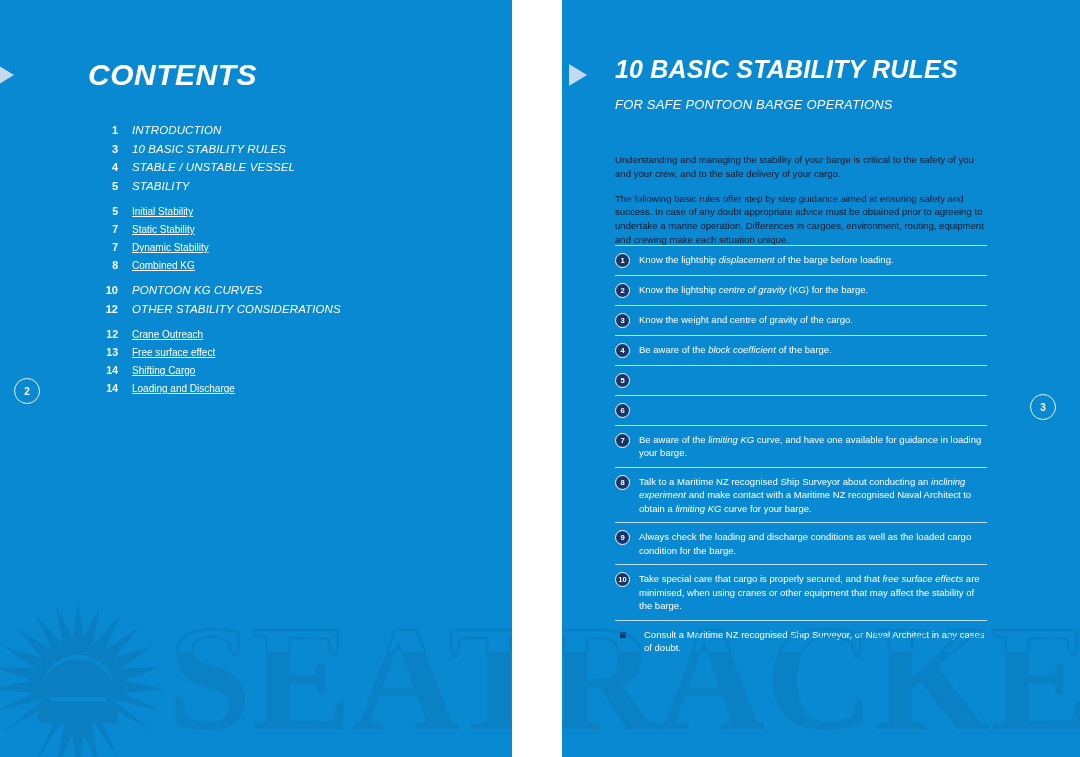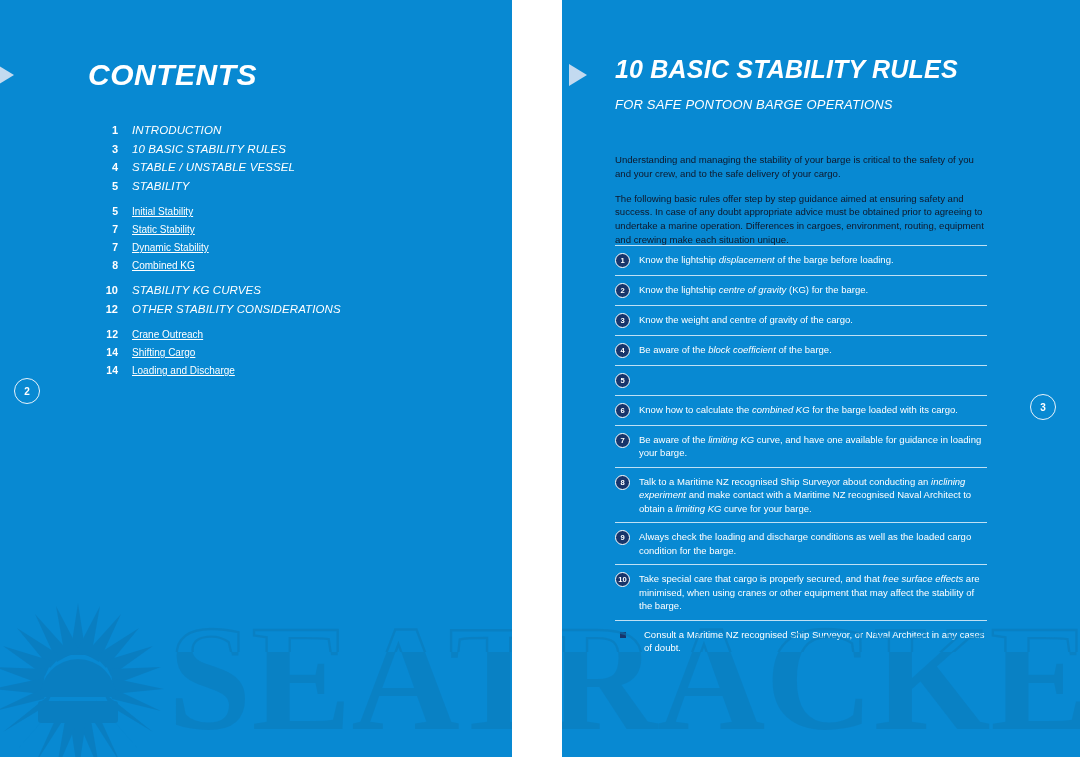--- a/index.html
+++ b/index.html
@@ -244,29 +244,33 @@
         <div class="toc-row minor">
           <span class="toc-num">7</span>
           <span class="toc-label">Dynamic Stability</span>
         </div>
         <div class="toc-row minor">
           <span class="toc-num">8</span>
           <span class="toc-label">Combined KG</span>
         </div>
         <div class="toc-row major gap-before">
           <span class="toc-num">10</span>
-          <span class="toc-label">STABILITY KG CURVES</span>
+          <span class="toc-label">PONTOON KG CURVES</span>
         </div>
         <div class="toc-row major">
           <span class="toc-num">12</span>
           <span class="toc-label">OTHER STABILITY CONSIDERATIONS</span>
         </div>
         <div class="toc-row minor gap-before">
           <span class="toc-num">12</span>
           <span class="toc-label">Crane Outreach</span>
+        </div>
+        <div class="toc-row minor">
+          <span class="toc-num">13</span>
+          <span class="toc-label">Free surface effect</span>
         </div>
         <div class="toc-row minor">
           <span class="toc-num">14</span>
           <span class="toc-label">Shifting Cargo</span>
         </div>
         <div class="toc-row minor">
           <span class="toc-num">14</span>
           <span class="toc-label">Loading and Discharge</span>
         </div>
       </div>
@@ -305,21 +309,20 @@
         </div>
         <div class="rule-item">
           <span class="rule-num">4</span>
           <div class="rule-text">Be aware of the <em>block coefficient</em> of the barge.</div>
         </div>
         <div class="rule-item">
           <span class="rule-num">5</span>
         </div>
         <div class="rule-item">
           <span class="rule-num">6</span>
-          <div class="rule-text">Know how to calculate the <em>combined KG</em> for the barge loaded with its cargo.</div>
         </div>
         <div class="rule-item">
           <span class="rule-num">7</span>
           <div class="rule-text">Be aware of the <em>limiting KG</em> curve, and have one available for guidance in loading your barge.</div>
         </div>
         <div class="rule-item">
           <span class="rule-num">8</span>
           <div class="rule-text">Talk to a Maritime NZ recognised Ship Surveyor about conducting an <em>inclining experiment</em> and make contact with a Maritime NZ recognised Naval Architect to obtain a <em>limiting KG</em> curve for your barge.</div>
         </div>
         <div class="rule-item">

